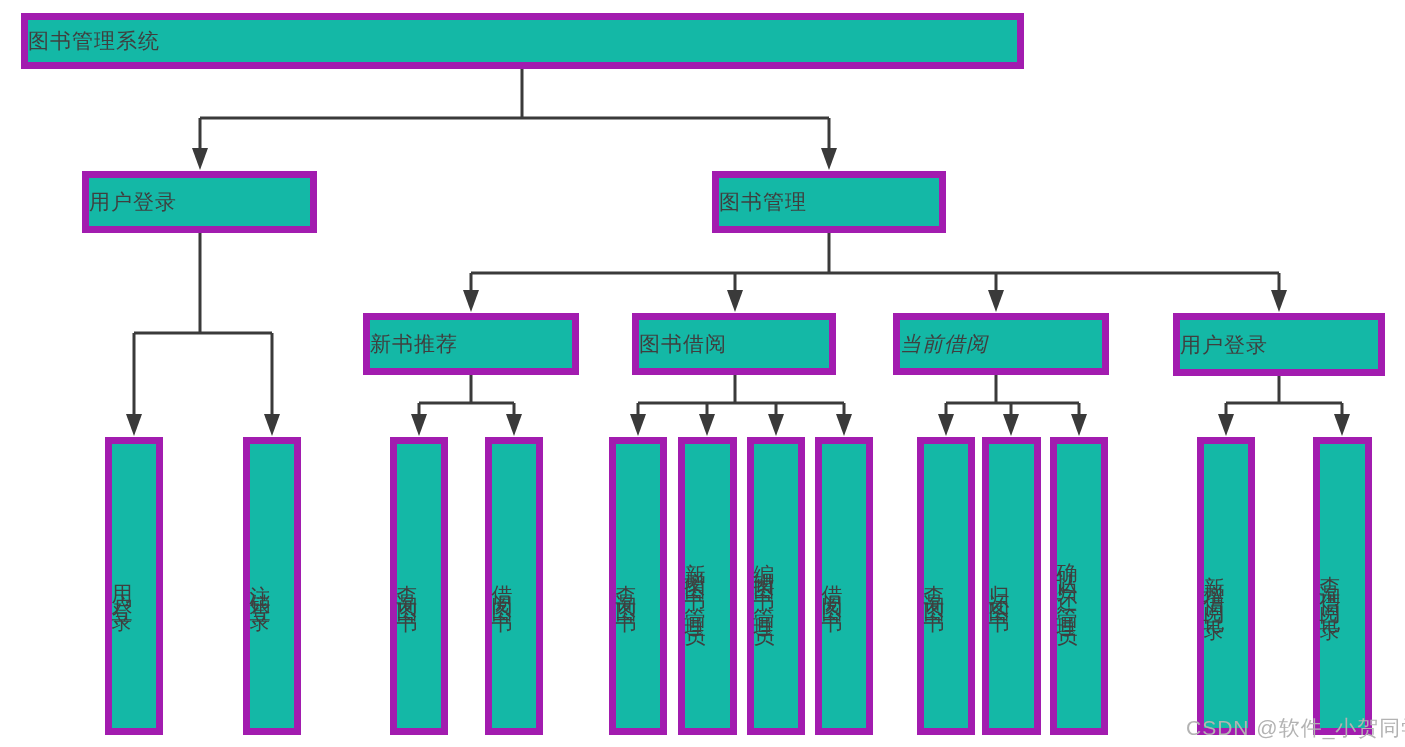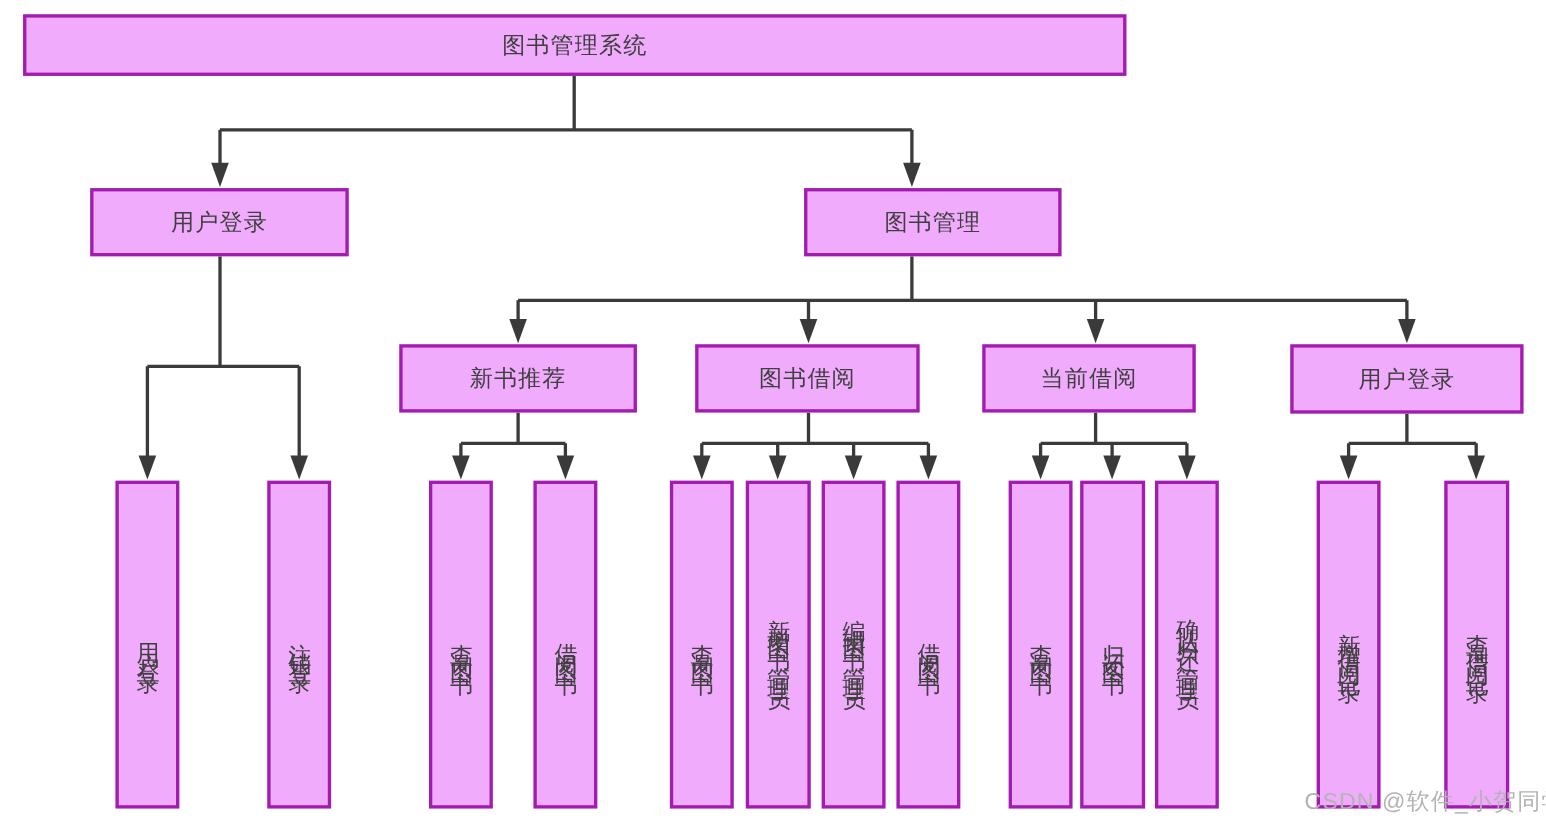--- a/index.html
+++ b/index.html
@@ -9,25 +9,25 @@
     background:#ffffff;
     font-family:"Liberation Sans", sans-serif;
     overflow:hidden;
   }
   .connectors{
     position:absolute;left:0;top:0;width:1405px;height:747px;
   }
   .node{
     position:absolute;
     box-sizing:border-box;
-    border:3px solid #a21caf;
-    background:#f0abfc;
+    border:7px solid #a21caf;
+    background:#14b8a6;
     display:flex;
     align-items:center;
-    justify-content:center;
+    justify-content:flex-start;
     color:#3f3f3f;
     font-size:21px;
     letter-spacing:1px;
   }
   .leaf span{
     writing-mode:vertical-rl;
     text-orientation:mixed;
     letter-spacing:9px;
     font-size:21px;
     line-height:1;
@@ -87,31 +87,31 @@
     </g>
   </svg>
 
   <div class="node" style="left:21px;top:13px;width:1003px;height:56px;">
     <span>图书管理系统</span>
   </div>
 
   <div class="node" style="left:82px;top:171px;width:235px;height:62px;">
     <span>用户登录</span>
   </div>
-  <div class="node" style="left:712px;top:171px;width:234px;height:62px;margin-left:19px;">
+  <div class="node" style="left:712px;top:171px;width:234px;height:62px;">
     <span>图书管理</span>
   </div>
 
   <div class="node" style="left:363px;top:313px;width:216px;height:62px;">
     <span>新书推荐</span>
   </div>
   <div class="node" style="left:632px;top:313px;width:204px;height:62px;">
     <span>图书借阅</span>
   </div>
-  <div class="node" style="left:893px;top:313px;width:194px;height:62px;">
+  <div class="node" style="left:893px;top:313px;width:216px;height:62px;font-style:italic;">
     <span>当前借阅</span>
   </div>
   <div class="node" style="left:1173px;top:313px;width:212px;height:63px;">
     <span>用户登录</span>
   </div>
 
   <div class="node leaf" style="left:105px;top:437px;width:58px;height:298px;">
     <span>用户登录</span>
   </div>
   <div class="node leaf" style="left:243px;top:437px;width:58px;height:298px;">

